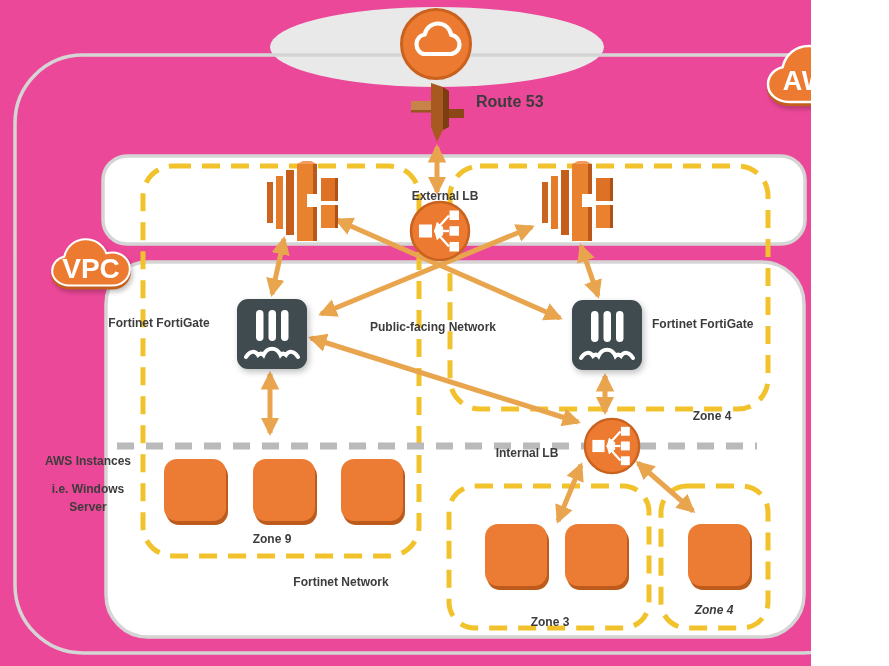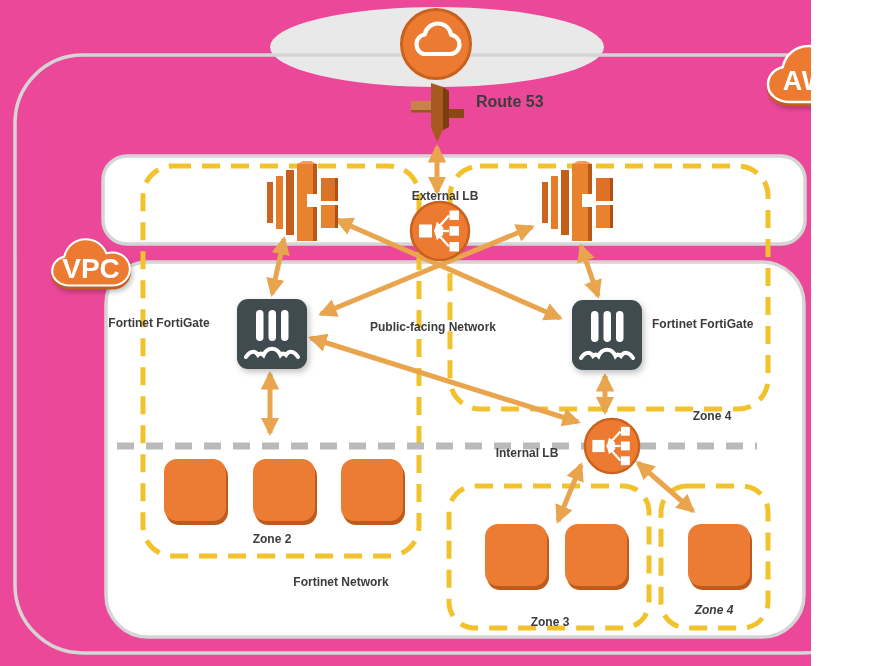--- a/index.html
+++ b/index.html
@@ -220,19 +220,24 @@
   <div class="inst z3b"></div>
   <div class="inst z4a"></div>
 
   <div class="label l-route53">Route 53</div>
   <div class="label l-elb ctr">External LB</div>
   <div class="label l-fgl ctr">Fortinet FortiGate</div>
   <div class="label l-fgr">Fortinet FortiGate</div>
   <div class="label l-pub ctr">Public-facing Network</div>
   <div class="label l-zone1 ctr">Zone 4</div>
   <div class="label l-ilb ctr">Internal LB</div>
-  <div class="label l-zone2 ctr">Zone 2</div>
+  <div class="label l-zone2 ctr">Zone 9</div>
   <div class="label l-prot ctr">Fortinet Network</div>
   <div class="label l-zone3 ctr">Zone 3</div>
   <div class="label l-zone4 ctr">Zone 4</div>
 
+  <div class="label l-note ctr">
+    <div>AWS Instances</div>
+    <div class="n2">i.e. Windows</div>
+    <div>Server</div>
+  </div>
 
 </div>
 
 </body></html>

